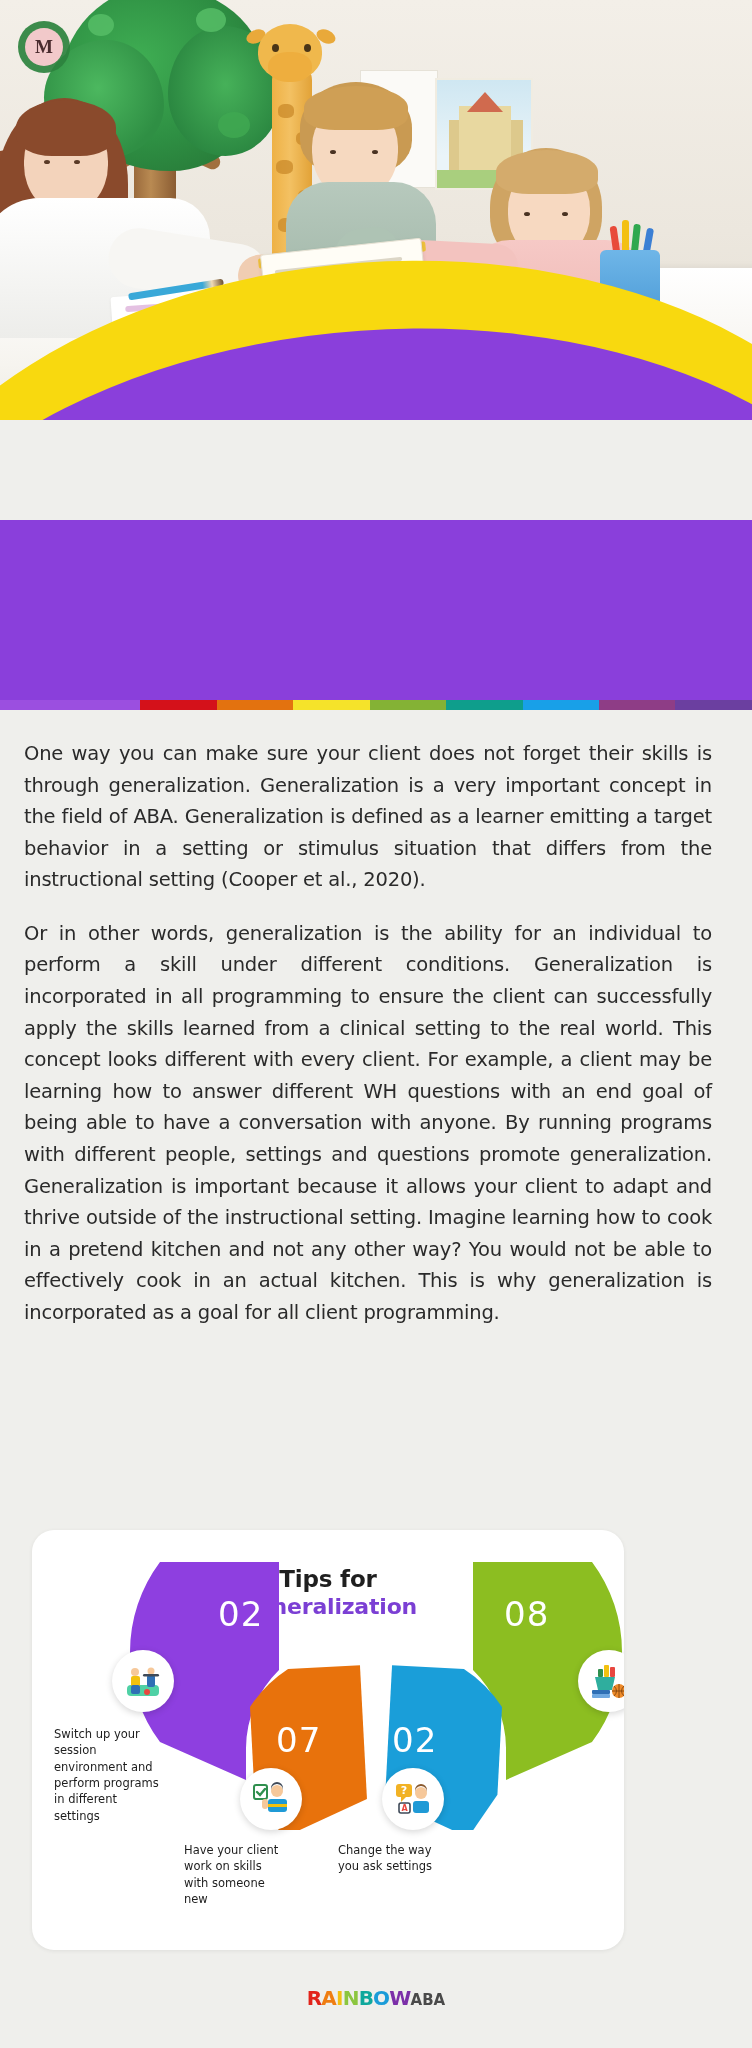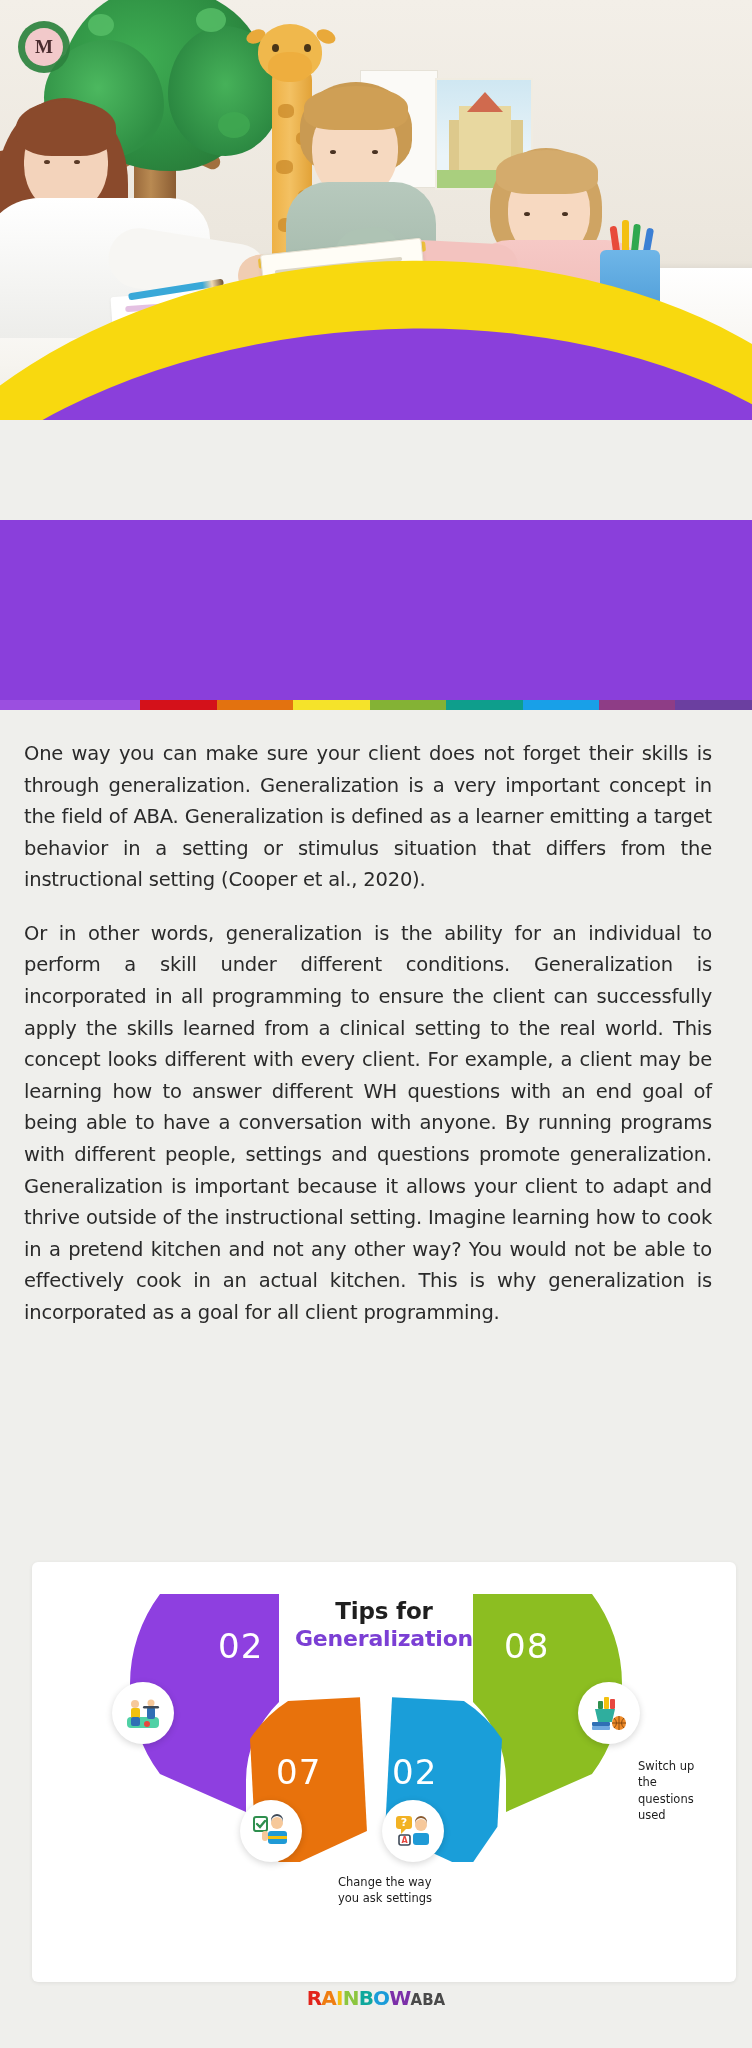--- a/index.html
+++ b/index.html
@@ -216,23 +216,23 @@
     font-size:19.5px;
     line-height:1.62;
     color:#2a2a2a;
     text-align:justify;
     margin-bottom:22px;
     letter-spacing:-0.2px;
   }
 
   
   .card {
-    position:absolute; left:32px; top:1562px; width:704px; height:420px;
+    position:absolute; left:32px; top:1530px; width:592px; height:420px;
     background:#ffffff;
-    border-radius:6px;
+    border-radius:22px;
     box-shadow: 0 1px 4px rgba(0,0,0,.07);
     overflow:hidden;
   }
   .card-title {
     position:absolute; left:0; top:36px; width:100%;
     text-align:center;
   }
   .card-title .l1 {
     display:block;
     font-family:"DejaVu Sans", sans-serif;
@@ -488,20 +488,22 @@
         <rect x="21" y="6" width="5" height="10" rx="1" fill="#e8473f"></rect>
         <rect x="9" y="8" width="5" height="8" rx="1" fill="#2f8f4e"></rect>
         <path d="M6 16 l20 0 l-3 13 l-14 0 Z" fill="#2fae9e"></path>
         <rect x="3" y="29" width="18" height="4" rx="1" fill="#2f6fb5"></rect>
         <rect x="3" y="33" width="18" height="4" rx="1" fill="#6fa8e0"></rect>
         <circle cx="30" cy="30" r="7" fill="#ef8b29"></circle>
         <path d="M23 30 h14 M30 23 v14 M25 25 q5 5 0 10 M35 25 q-5 5 0 10" stroke="#8a4a10" stroke-width="1" fill="none"></path>
       </svg>
     </div>
 
+    <div class="tip-text" style="left:22px; top:196px; width:110px;">Switch up your session environment and perform programs in different settings</div>
+    <div class="tip-text" style="left:152px; top:312px;">Have your client work on skills with someone new</div>
     <div class="tip-text" style="left:306px; top:312px;">Change the way you ask settings</div>
     <div class="tip-text" style="left:606px; top:196px; width:70px;">Switch up the questions used</div>
   </div>
 
   <div class="logo">
     <span class="rb" id="logo-rainbow"><span style="color: rgb(226, 35, 26);">R</span><span style="color: rgb(239, 125, 18);">A</span><span style="color: rgb(243, 192, 19);">I</span><span style="color: rgb(140, 198, 63);">N</span><span style="color: rgb(15, 168, 156);">B</span><span style="color: rgb(27, 156, 216);">O</span><span style="color: rgb(123, 47, 168);">W</span></span><span class="aba" style="color: rgb(74, 74, 74);">ABA</span>
   </div>
 
 </div>
 

